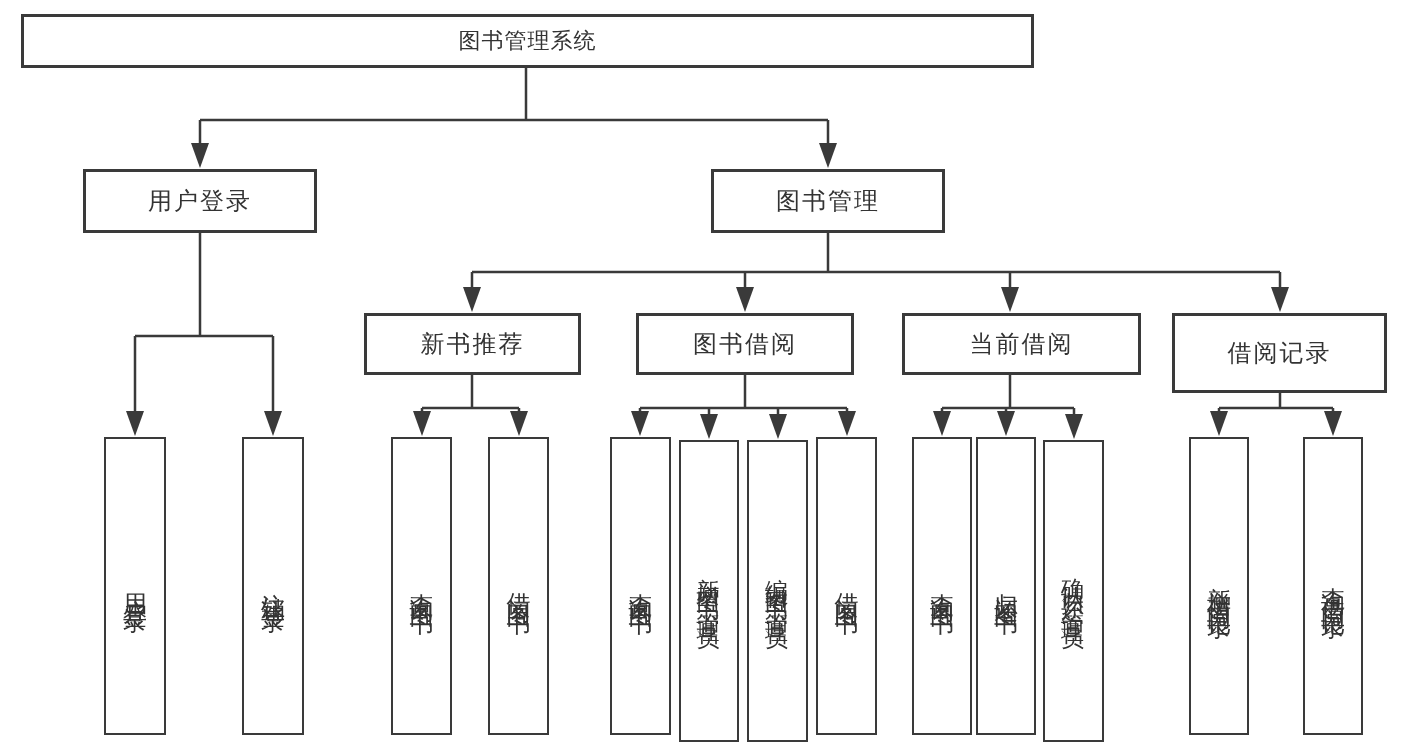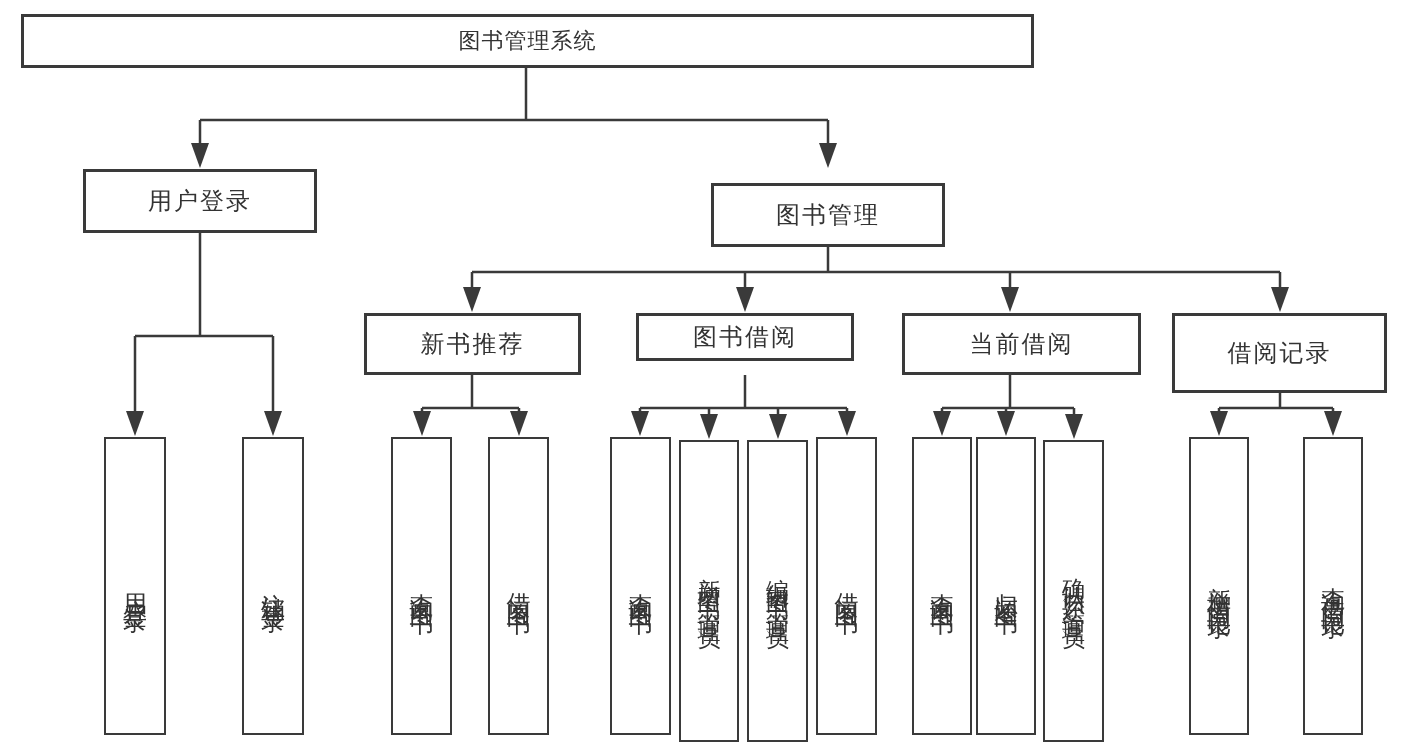--- a/index.html
+++ b/index.html
@@ -1,18 +1,18 @@
 <!DOCTYPE html>
 <html><head>
 <meta charset="utf-8">
 <style>
   html,body{margin:0;padding:0;background:#ffffff;}
   .canvas{
     position:relative;width:1405px;height:747px;background:#ffffff;
-    font-family:Liberation Serif, serif;overflow:hidden;
+    font-family:Liberation Sans, sans-serif;overflow:hidden;
   }
   .connectors{position:absolute;left:0;top:0;}
   .node{
     position:absolute;box-sizing:border-box;background:#ffffff;
     border:3px solid #3a3a3a;color:#333333;
     display:flex;align-items:center;justify-content:center;
     white-space:nowrap;
   }
   .node.h{font-size:24px;letter-spacing:2px;}
   .node.root{font-size:22px;letter-spacing:1px;}
@@ -64,24 +64,24 @@
       <polygon points="997,411 1015,411 1006,436"></polygon>
       <polygon points="1065,414 1083,414 1074,439"></polygon>
       <polygon points="1210,411 1228,411 1219,436"></polygon>
       <polygon points="1324,411 1342,411 1333,436"></polygon>
     </g>
   </svg>
 
   <div class="node h root" style="left:21px;top:14px;width:1013px;height:54px;">图书管理系统</div>
 
   <div class="node h" style="left:83px;top:169px;width:234px;height:64px;">用户登录</div>
-  <div class="node h" style="left:711px;top:169px;width:234px;height:64px;margin-top:14px;">图书管理</div>
+  <div class="node h" style="left:711px;top:169px;width:234px;height:64px;">图书管理</div>
 
   <div class="node h" style="left:364px;top:313px;width:217px;height:62px;">新书推荐</div>
-  <div class="node h" style="left:636px;top:313px;width:218px;height:48px;">图书借阅</div>
+  <div class="node h" style="left:636px;top:313px;width:218px;height:62px;">图书借阅</div>
   <div class="node h" style="left:902px;top:313px;width:239px;height:62px;">当前借阅</div>
   <div class="node h" style="left:1172px;top:313px;width:215px;height:80px;">借阅记录</div>
 
   <div class="node v" style="left:104px;top:437px;width:62px;height:298px;">用户登录</div>
   <div class="node v" style="left:242px;top:437px;width:62px;height:298px;">注销登录</div>
 
   <div class="node v" style="left:391px;top:437px;width:61px;height:298px;">查询图书</div>
   <div class="node v" style="left:488px;top:437px;width:61px;height:298px;">借阅图书</div>
 
   <div class="node v" style="left:610px;top:437px;width:61px;height:298px;">查询图书</div>

